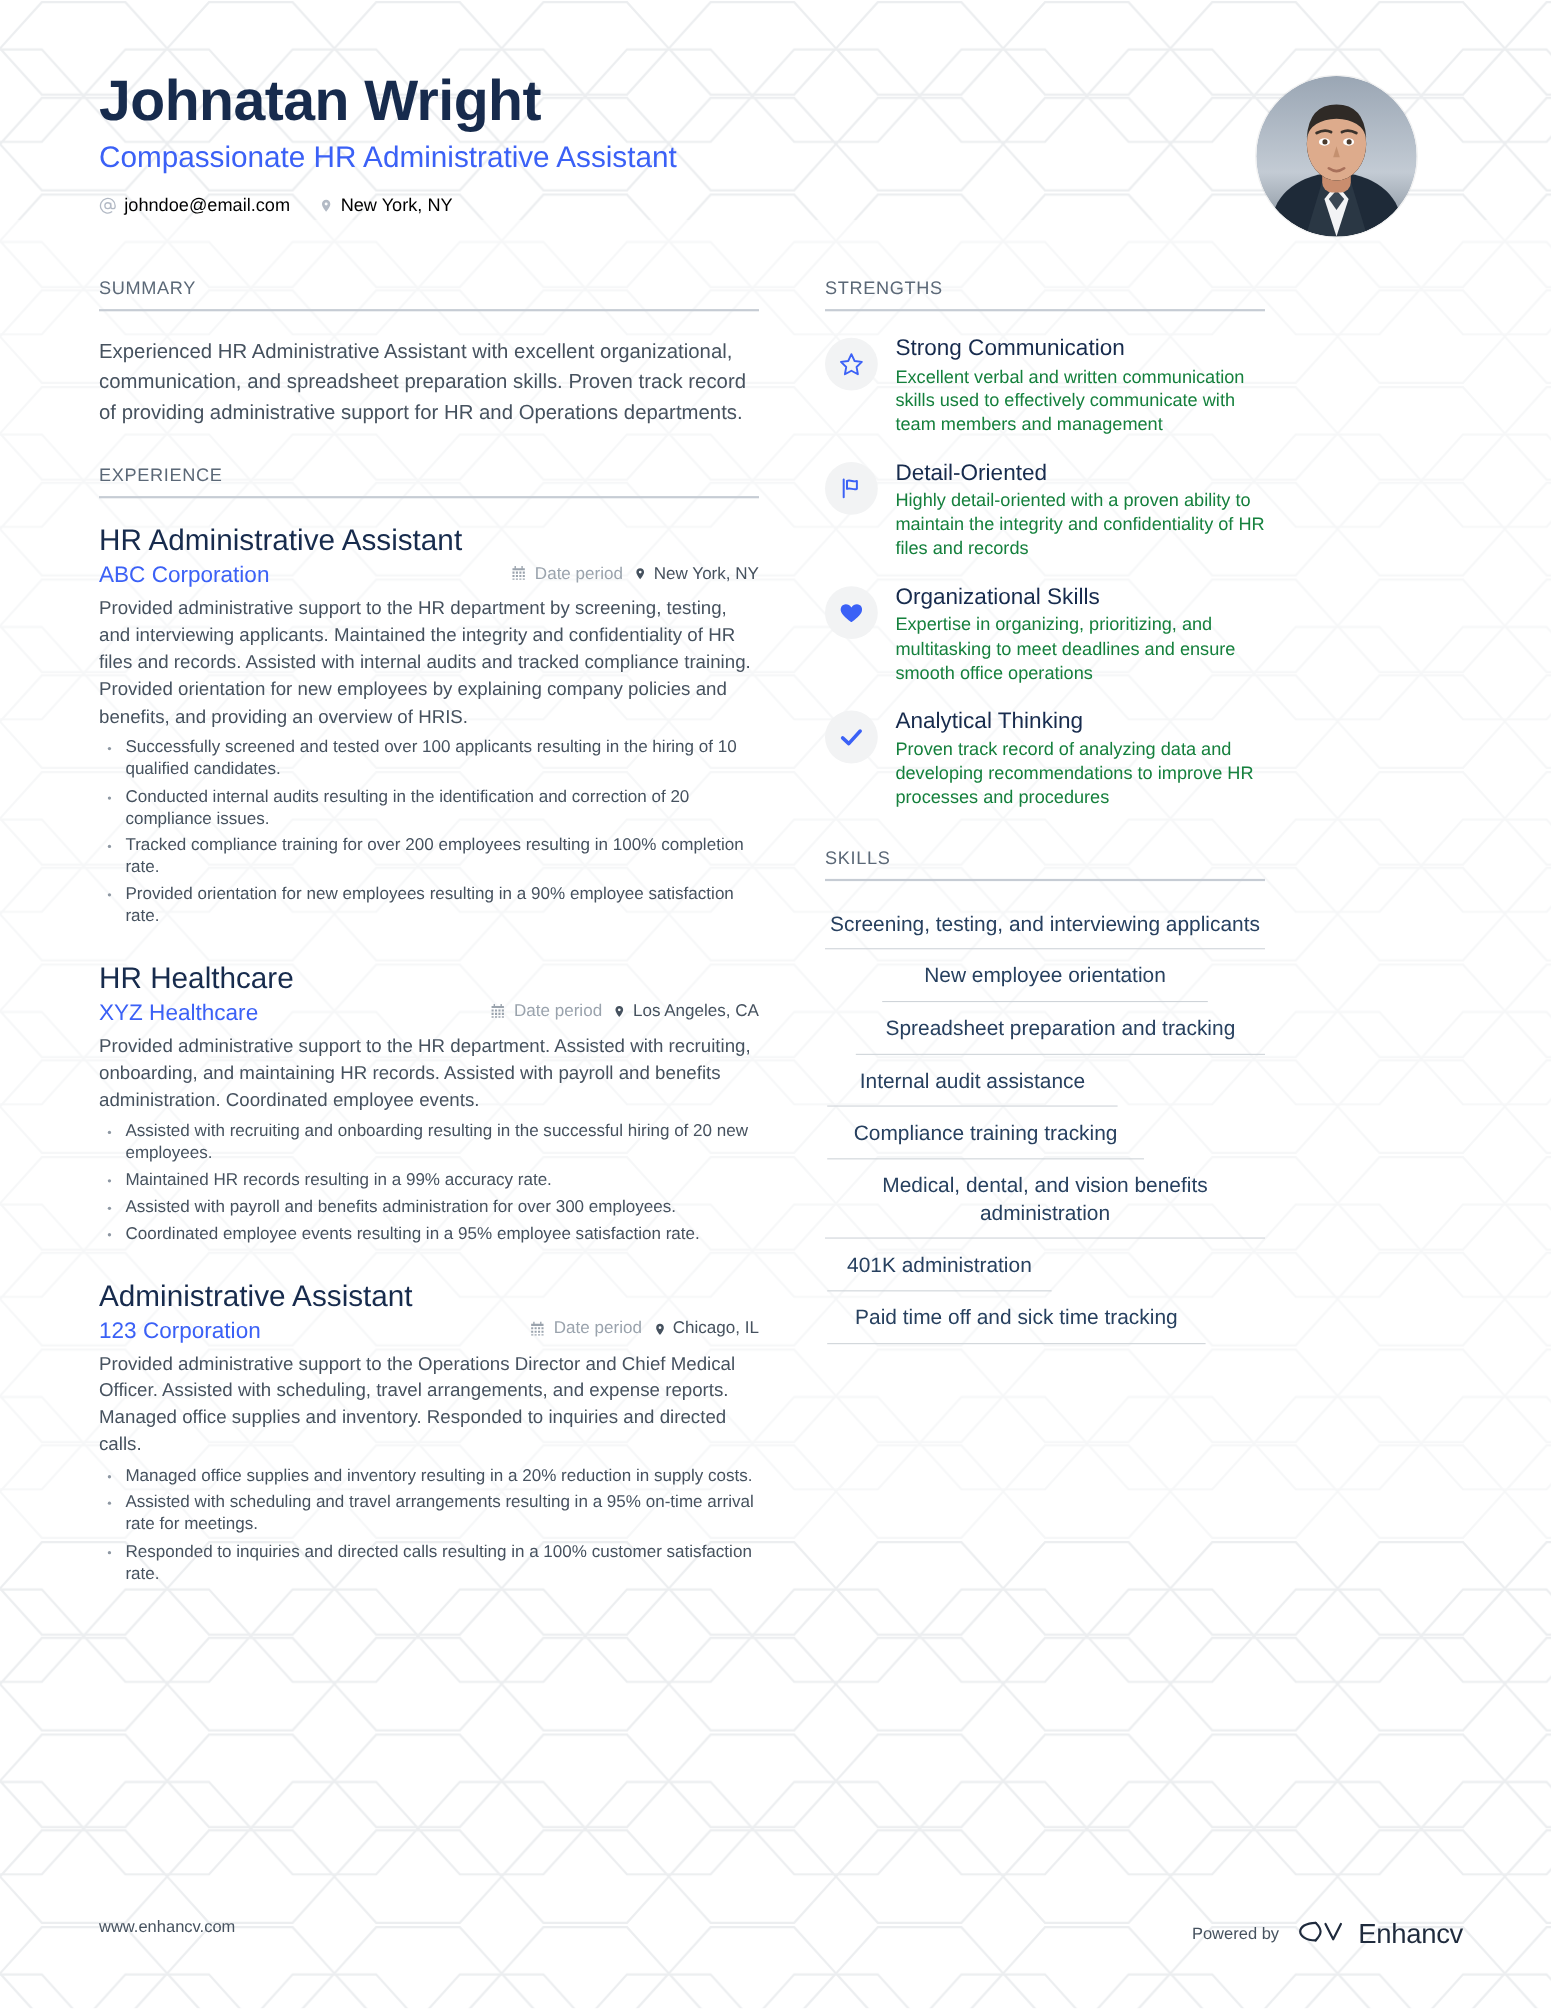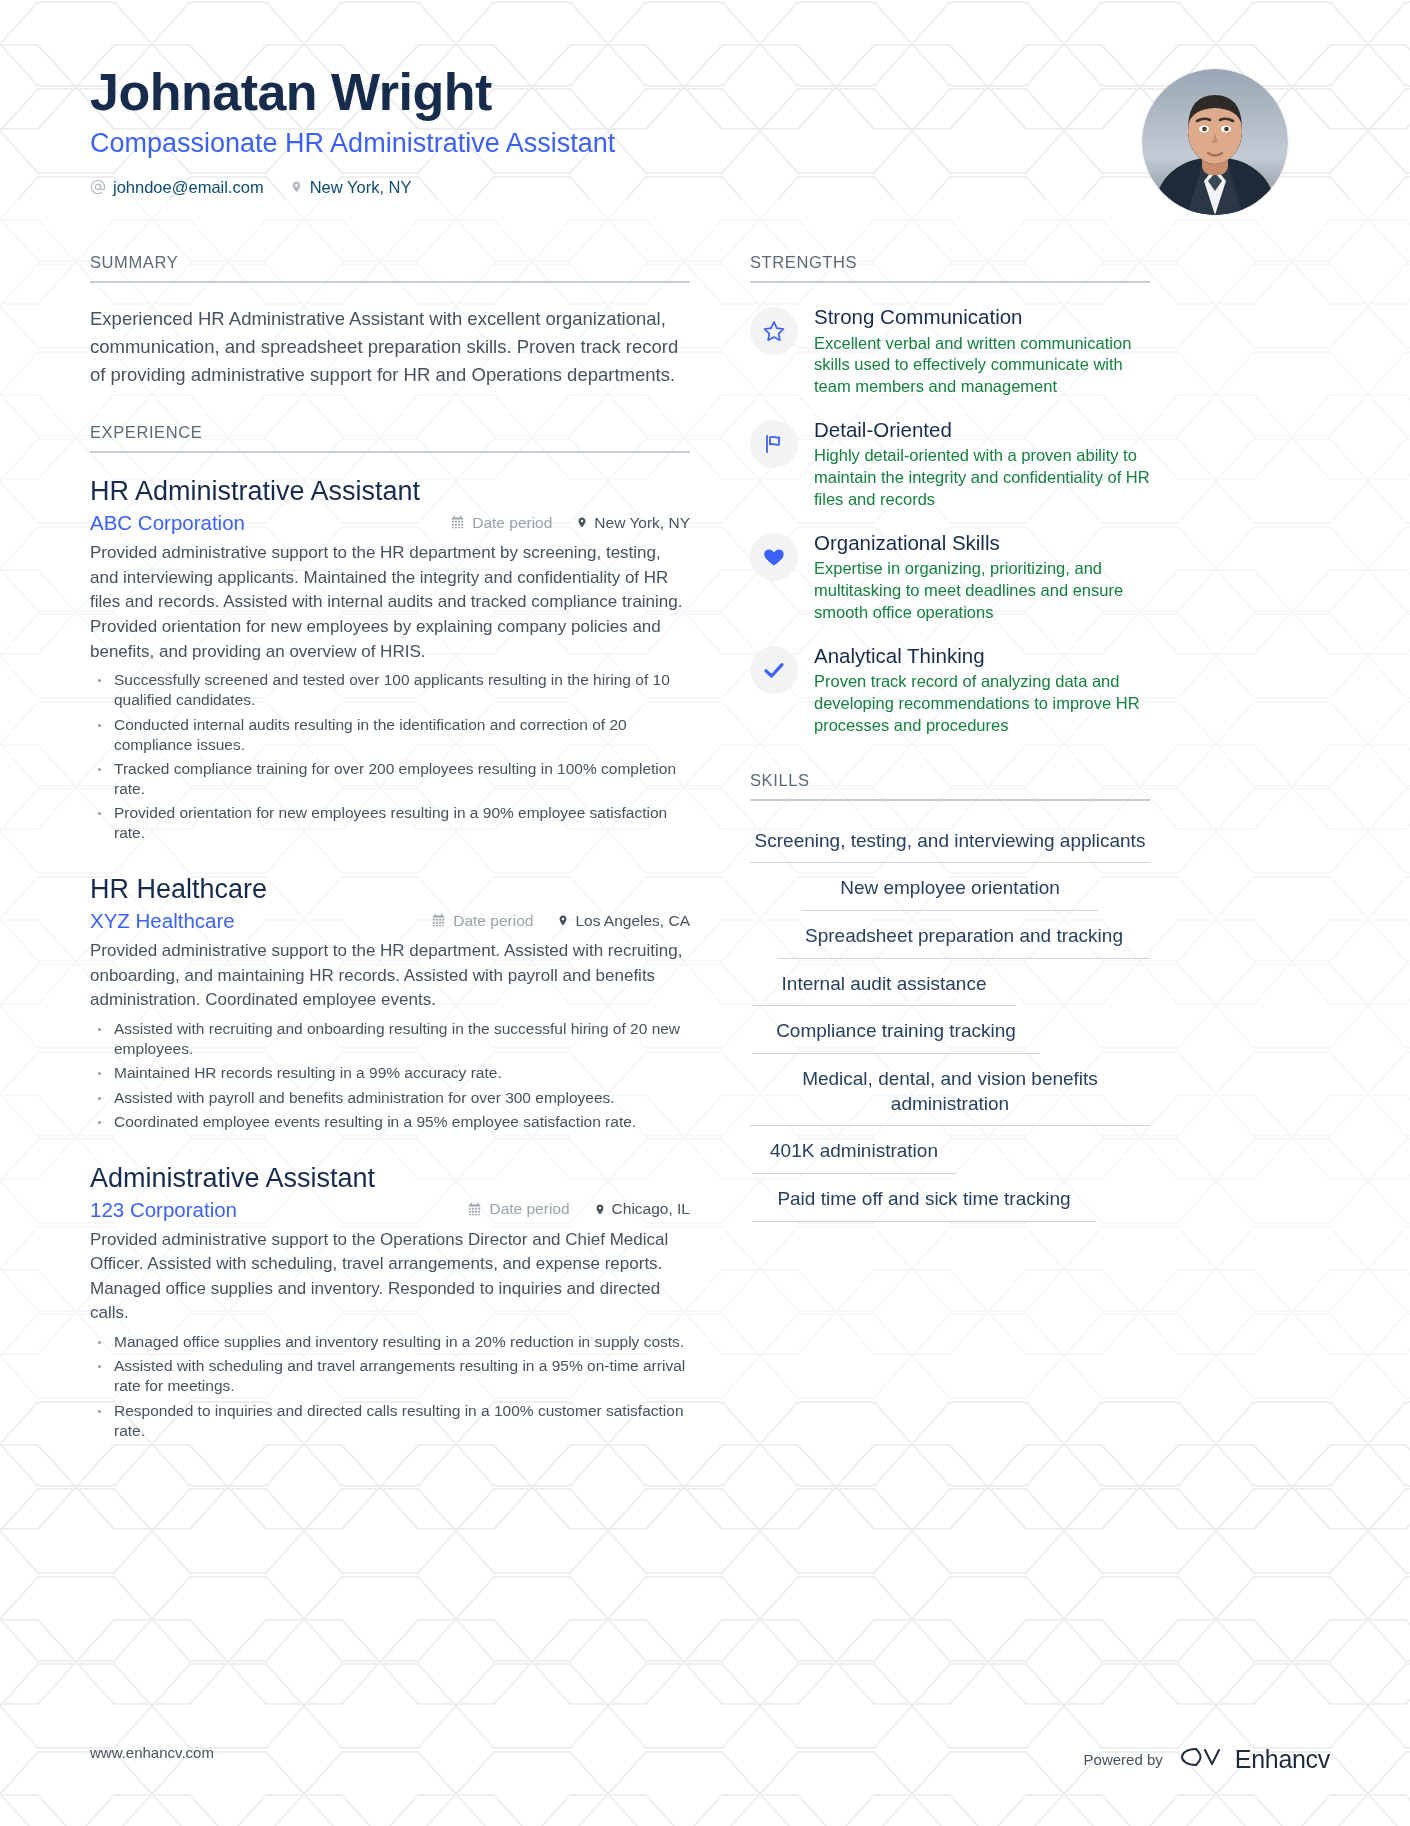--- a/index.html
+++ b/index.html
@@ -52,21 +52,21 @@
     margin-top: 6px;
     font-weight: 400;
     line-height: 1.2;
   }
   .contact-row {
     display: flex;
     align-items: center;
     gap: 26px;
     margin-top: 18px;
     font-size: 16.5px;
-    color: #0c4a6e;
+    color: #000000;
   }
   .contact-item { display: flex; align-items: center; gap: 7px; }
   .contact-item .ico { color: #b3bac5; display: inline-flex; }
   .avatar {
     width: 146px;
     height: 146px;
     border-radius: 50%;
     overflow: hidden;
     flex: 0 0 auto;
     margin-right: 42px;
@@ -117,21 +117,21 @@
     margin-bottom: 6px;
   }
   .company {
     font-size: 20.5px;
     color: #3b61f6;
     flex: 1 1 auto;
   }
   .job-meta-right {
     display: flex;
     align-items: center;
-    gap: 24px;
+    gap: 10px;
     font-size: 15.5px;
     white-space: nowrap;
   }
   .date-chip { display: flex; align-items: center; gap: 7px; color: #9aa3ad; }
   .loc-chip { display: flex; align-items: center; gap: 6px; color: #46525f; }
   .loc-chip .pin, .date-chip .cal { display: inline-flex; }
   .job-desc {
     font-size: 17px;
     line-height: 1.45;
     color: #46525f;

